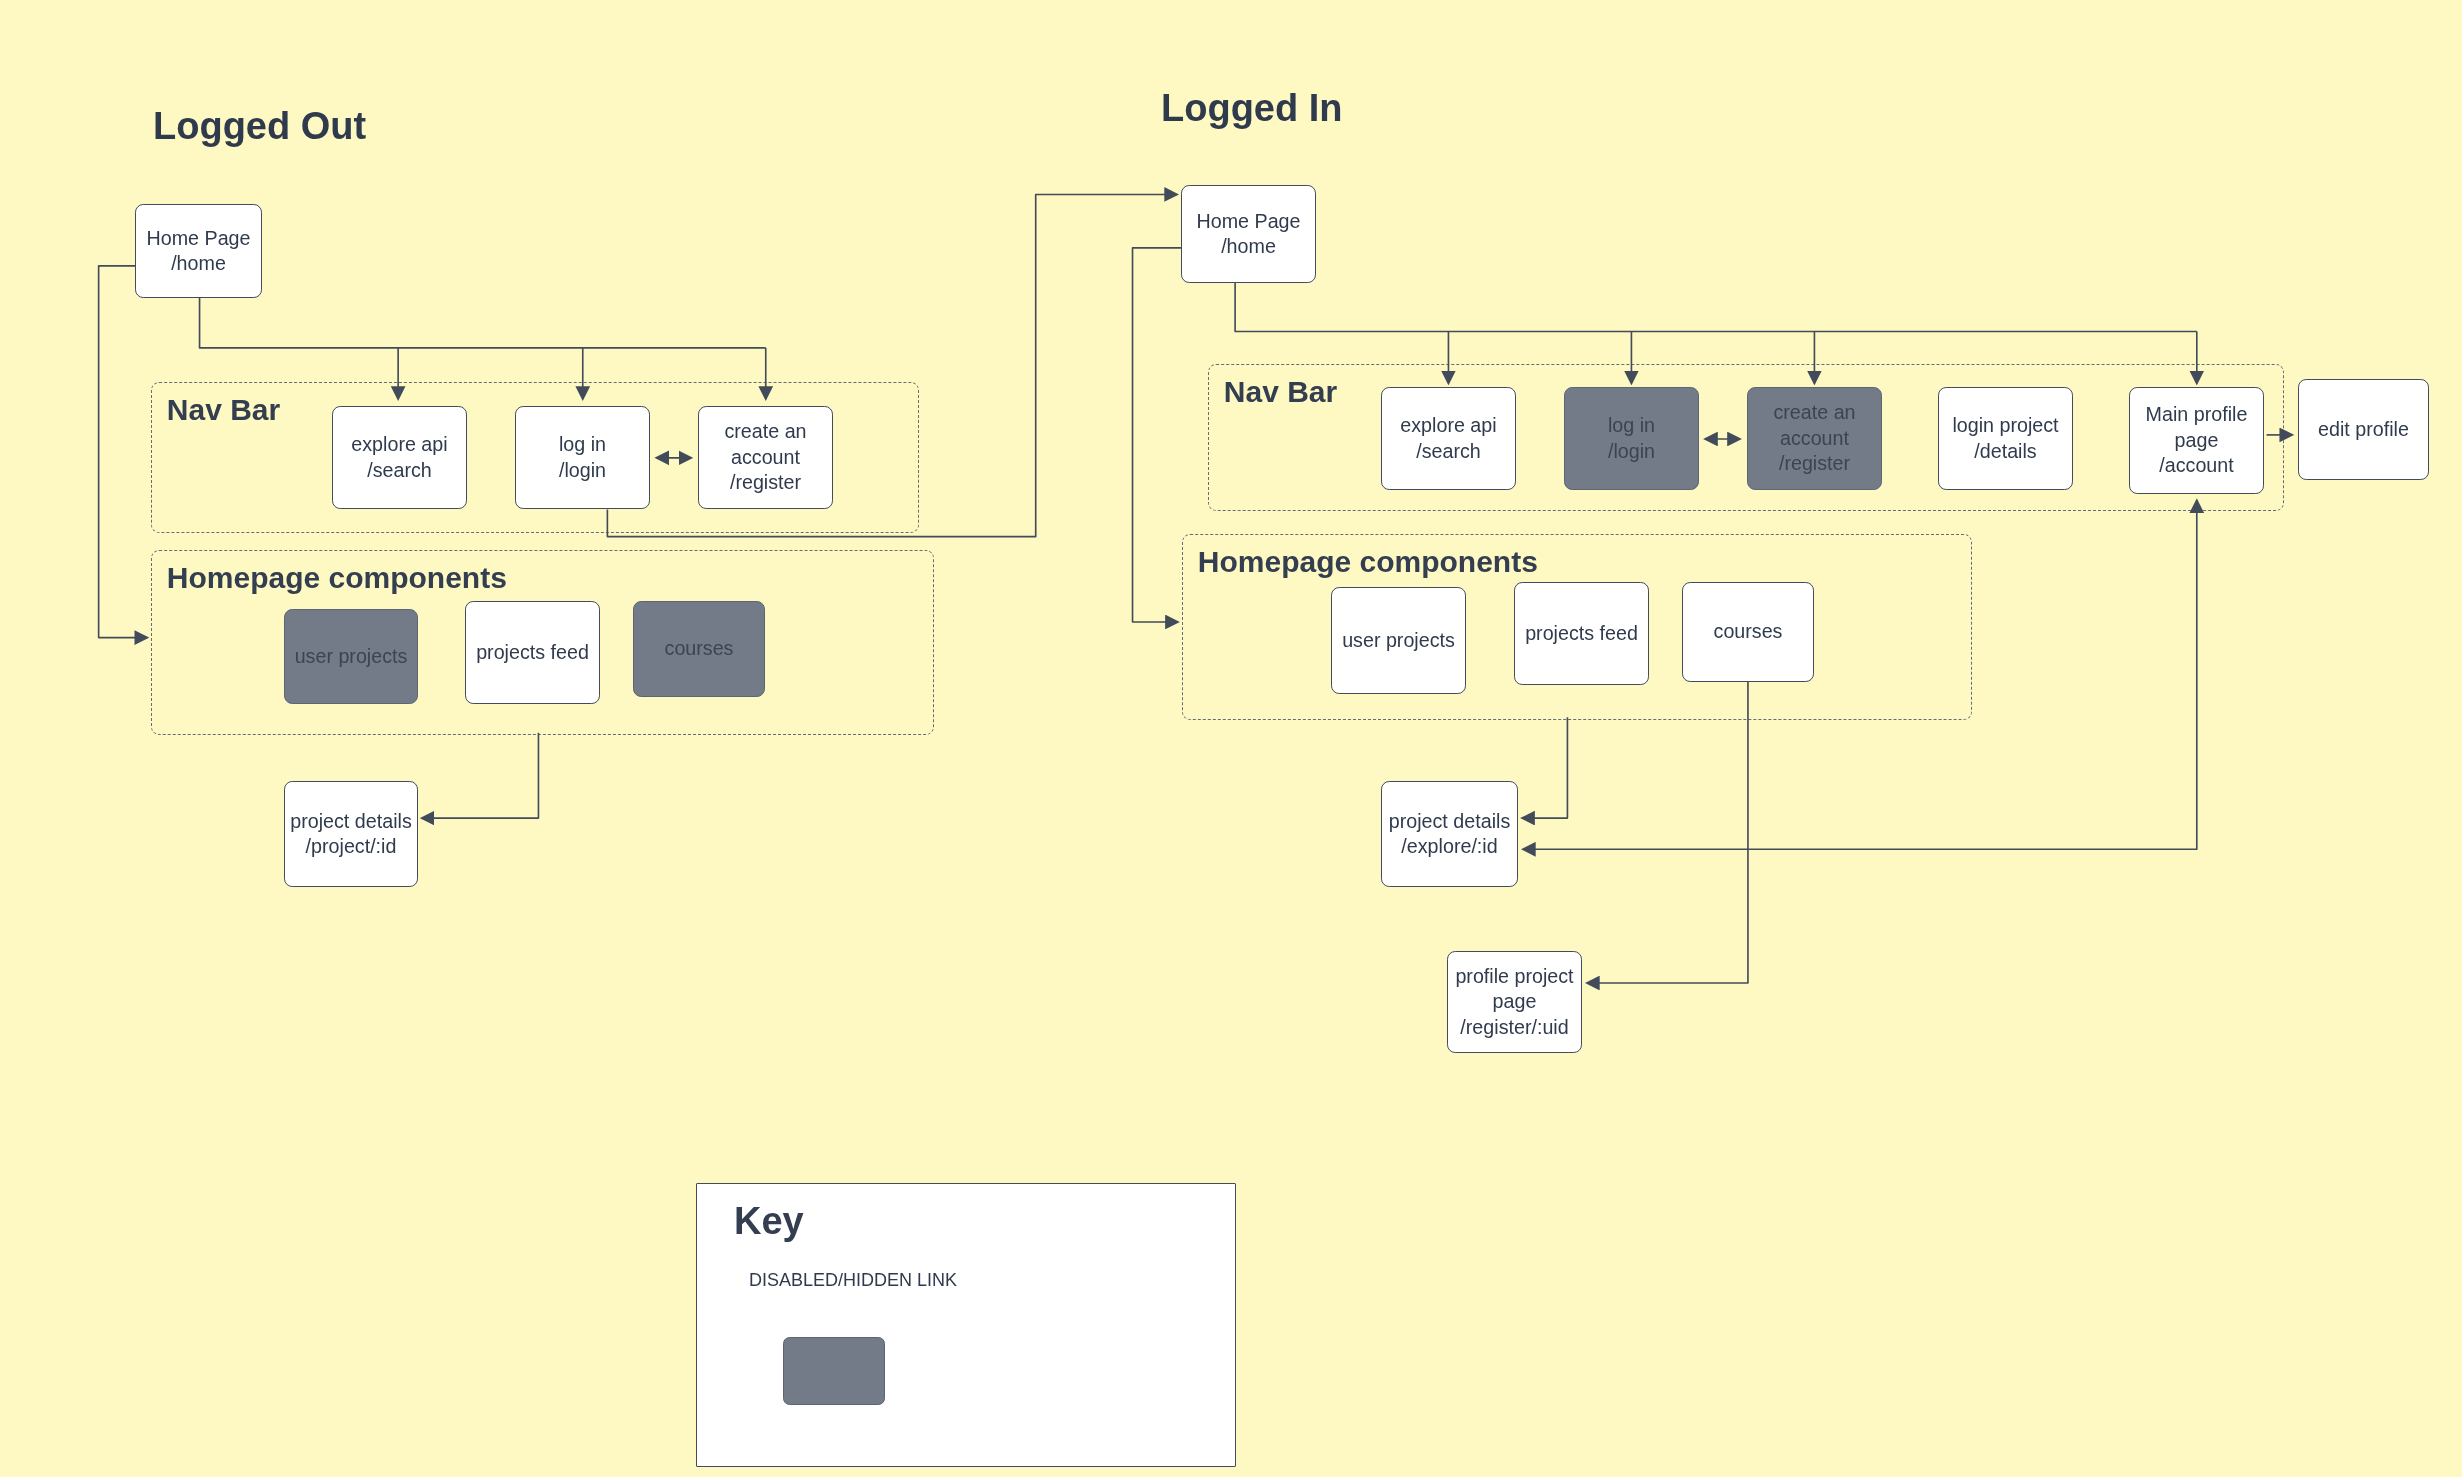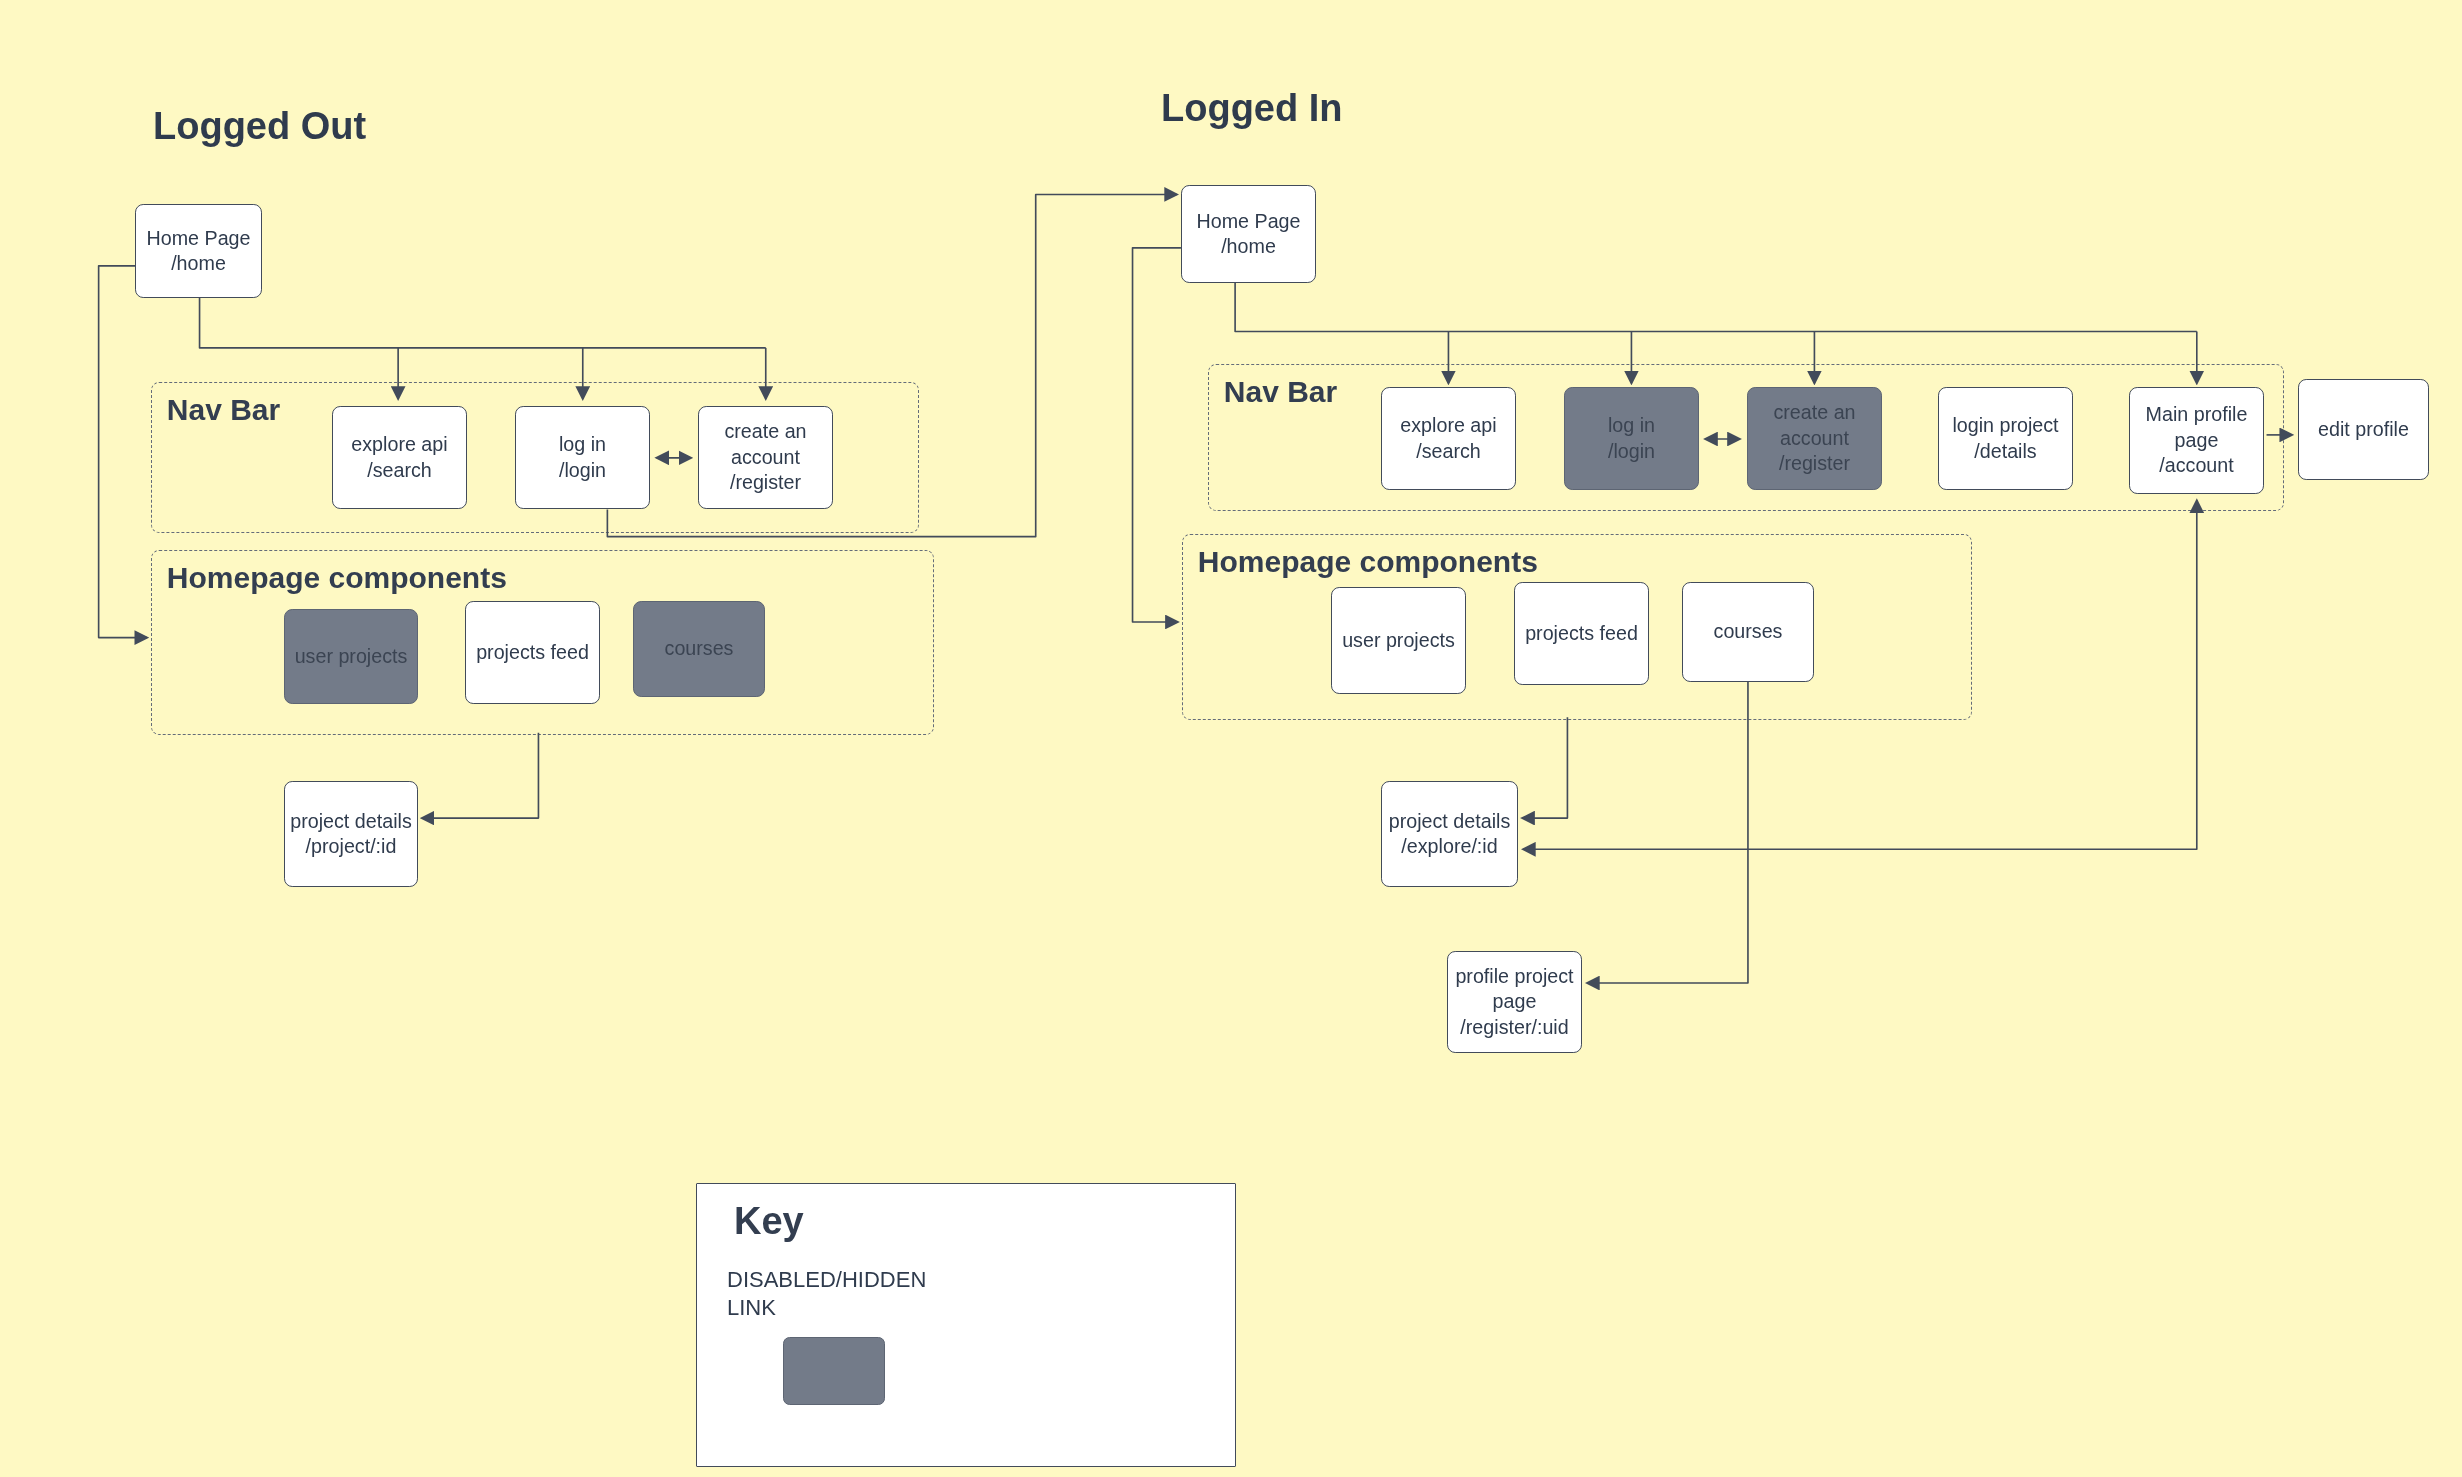--- a/index.html
+++ b/index.html
@@ -23,22 +23,22 @@
   }
   .node.dark{background:#737b89;border-color:#5d6573;color:#3b4452;}
   .nl{display:block;width:100%;}
   .connectors{position:absolute;left:0;top:0;pointer-events:none;}
   .key-box{
     position:absolute;left:696px;top:1183px;width:538px;height:282px;
     border:1.6px solid #424b5a;border-radius:1px;background:#ffffff;
   }
   .key-title{position:absolute;left:37px;top:16.4px;font-size:38px;font-weight:bold;color:#333e50;}
   .key-label{
-    position:absolute;left:30px;top:82px;width:230px;text-align:left;
-    font-size:22px;line-height:28px;color:#2f3b4d;
+    position:absolute;left:30px;top:82px;width:230px;text-align:right;
+    font-size:18px;line-height:28px;color:#2f3b4d;
   }
   .key-swatch{
     position:absolute;left:86px;top:153px;width:100px;height:66px;
     background:#737b89;border:1.6px solid #5d6573;border-radius:6.6px;
   }
 </style>
 </head>
 <body>
 
 <div class="canvas">

